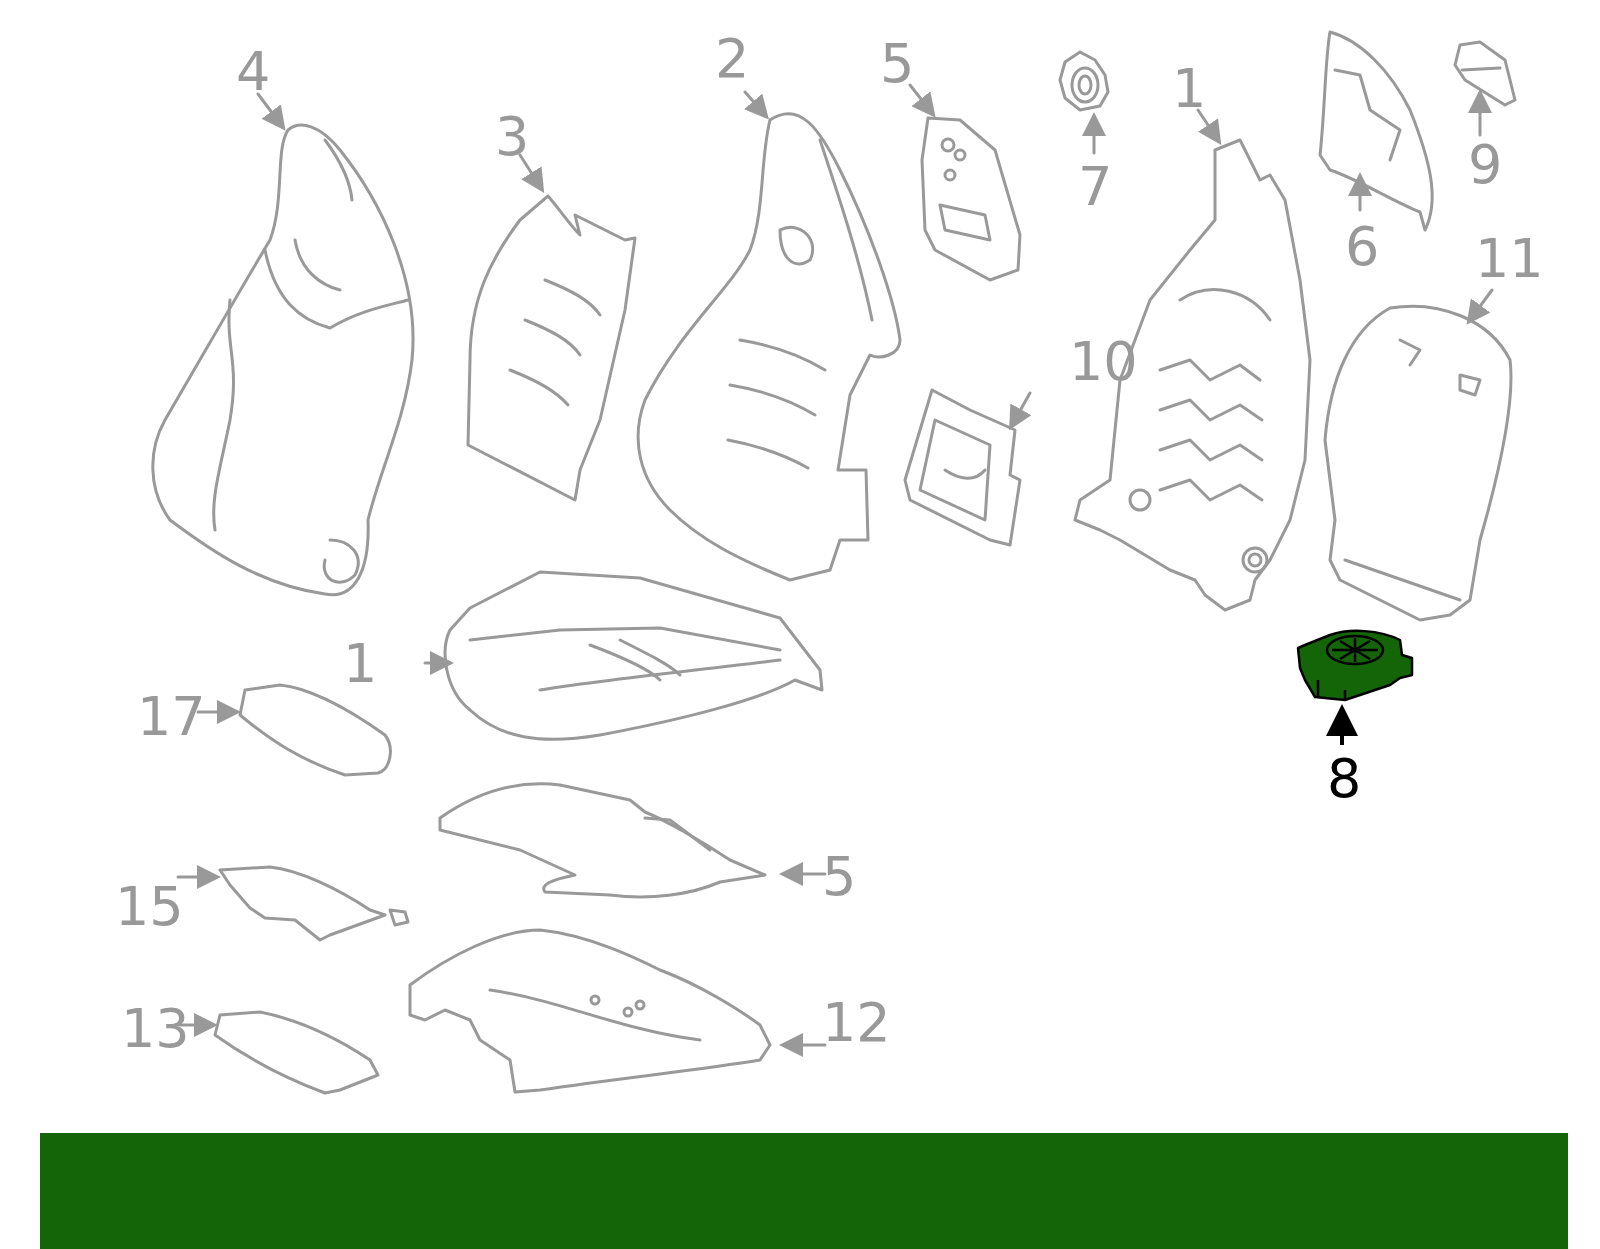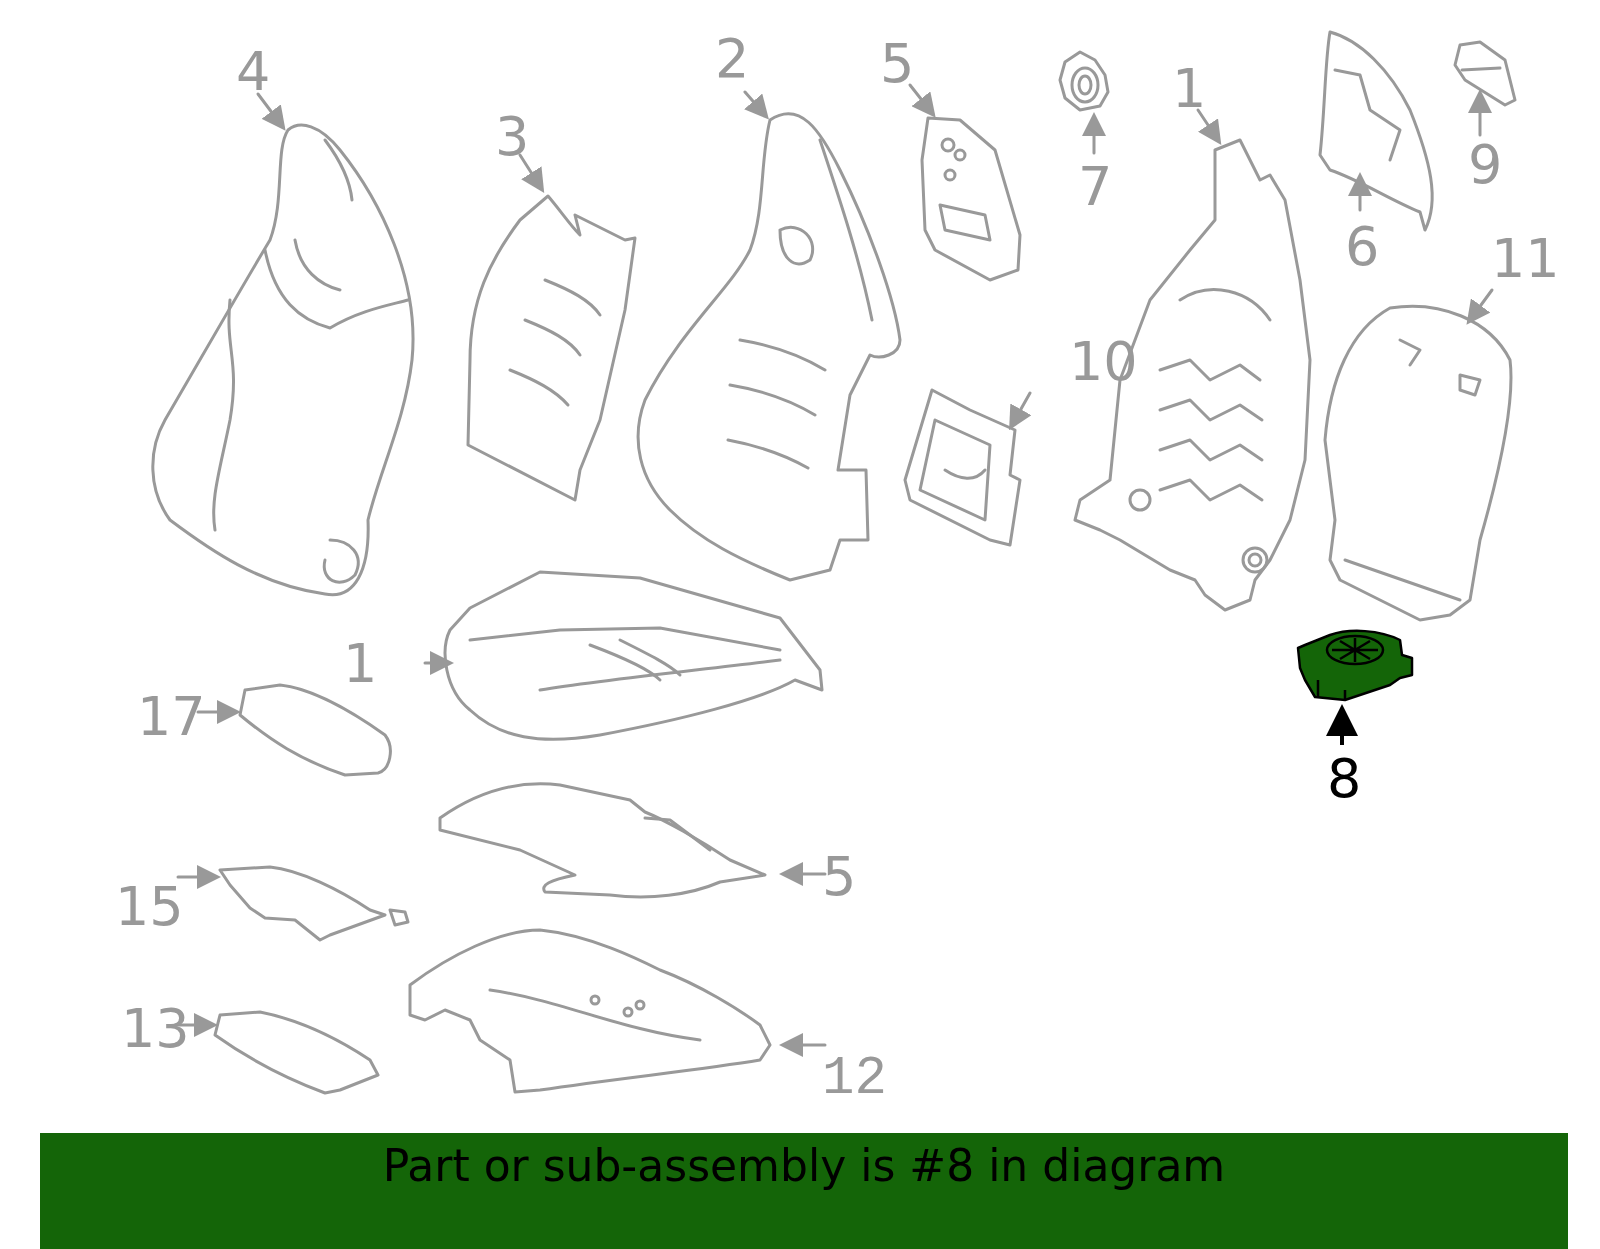--- a/index.html
+++ b/index.html
@@ -163,25 +163,24 @@
 </svg>
 
 <div class="callout" style="left:236px;top:45px;">4</div>
 <div class="callout" style="left:495px;top:110px;">3</div>
 <div class="callout" style="left:715px;top:32px;">2</div>
 <div class="callout" style="left:880px;top:37px;">5</div>
 <div class="callout" style="left:1078px;top:160px;">7</div>
 <div class="callout" style="left:1172px;top:62px;">1</div>
 <div class="callout" style="left:1345px;top:220px;">6</div>
 <div class="callout" style="left:1468px;top:138px;">9</div>
-<div class="callout" style="left:1475px;top:232px;margin-left:16px;">11</div>
+<div class="callout" style="left:1475px;top:232px;">11</div>
 <div class="callout" style="left:1025px;top:335px;margin-left:44px;">10</div>
 <div class="callout" style="left:343px;top:637px;">1</div>
 <div class="callout" style="left:137px;top:690px;">17</div>
 <div class="callout" style="left:115px;top:852px;margin-top:28px;">15</div>
 <div class="callout" style="left:822px;top:850px;">5</div>
 <div class="callout" style="left:121px;top:1002px;">13</div>
-<div class="callout" style="left:822px;top:1052px;font-family:Liberation Mono, monospace;">12</div>
+<div class="callout" style="left:822px;top:996px;">12</div>
 <div class="callout hl" style="left:1327px;top:752px;">8</div>
 
 <div class="banner">
-  <div class="banner-line">Part or sub-assembly is #8 in diagram</div>
 </div>
 
 </body></html>

